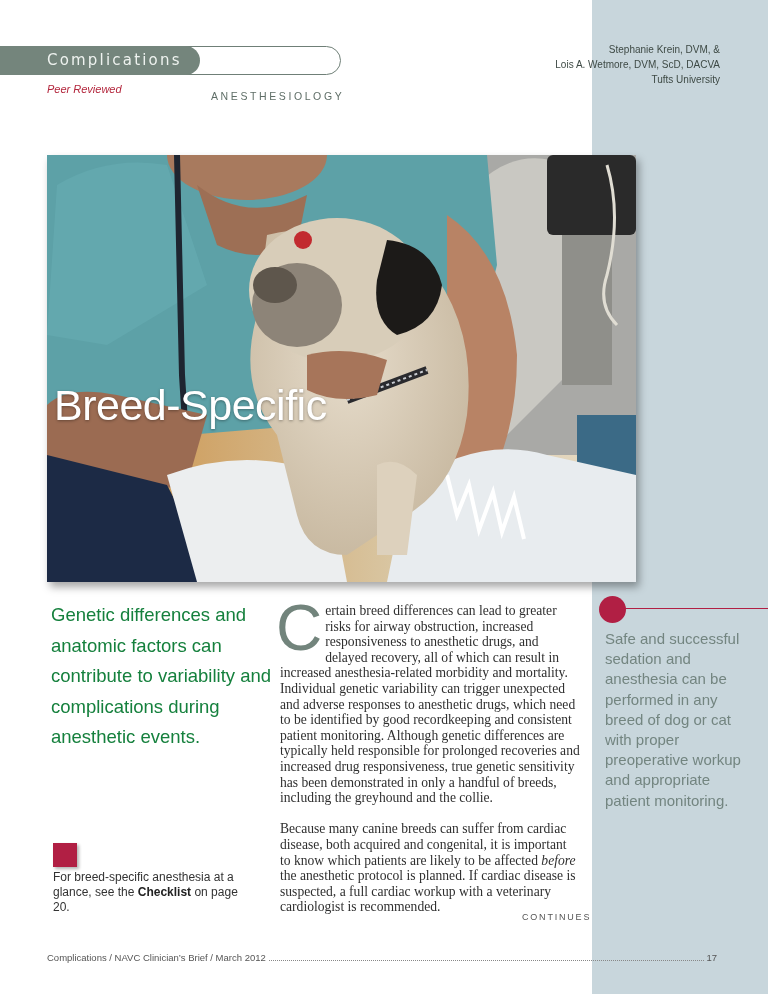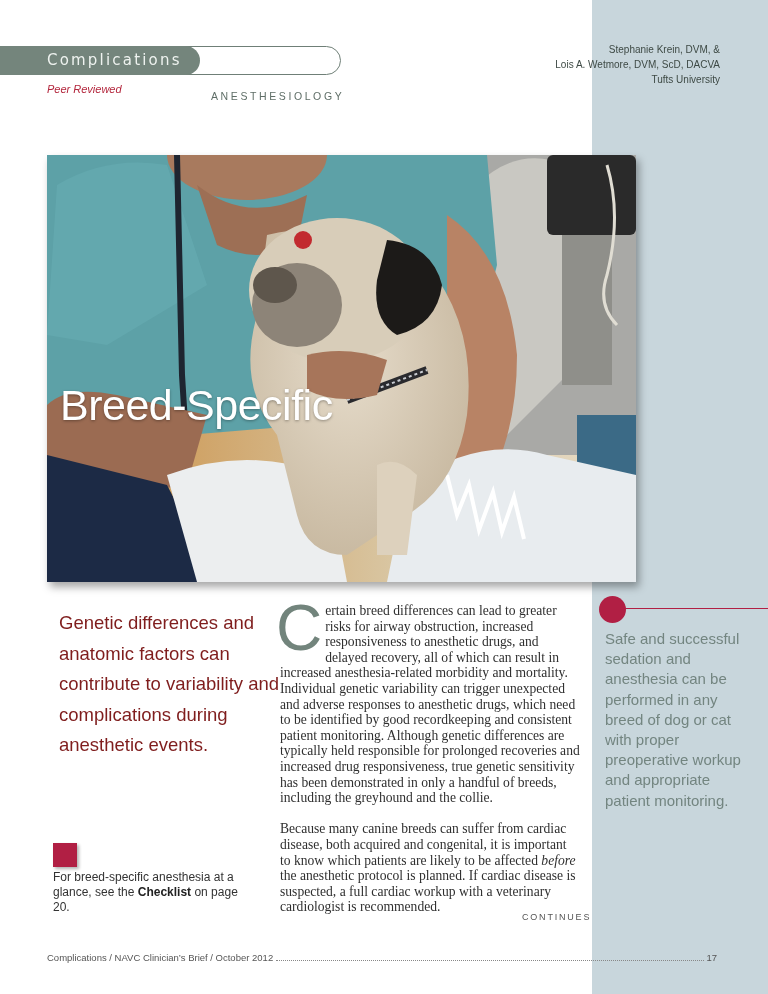--- a/index.html
+++ b/index.html
@@ -12,24 +12,24 @@
   .tab-fill { position: absolute; left: 0; top: 0; width: 200px; height: 29px; background: #74857c; border-radius: 0 15px 15px 0; }
   .tab-primary { position: absolute; left: 47px; top: 5px; font-family: "DejaVu Sans", sans-serif; font-size: 15px; letter-spacing: 2.2px; color: #eef2ef; font-weight: normal; }
   .tab-secondary { position: absolute; left: 211px; top: 8px; font-family: "Liberation Sans", sans-serif; font-size: 10.5px; letter-spacing: 2.6px; color: #5f6e67; margin-top: 36px; }
   .peer-reviewed { position: absolute; left: 47px; top: 83px; font-family: "Liberation Sans", sans-serif; font-style: italic; font-size: 11px; color: #b3263c; }
 
   .authors { position: absolute; right: 48px; top: 42px; text-align: right; font-family: "Liberation Sans", sans-serif; font-size: 10px; line-height: 15px; color: #3e4a45; margin-left: 35px; }
 
   
   .photo { position: absolute; left: 47px; top: 155px; width: 589px; height: 427px; overflow: hidden; box-shadow: 3px 5px 8px rgba(0,0,0,0.35); background: #6e8a8e; }
   .photo svg { position: absolute; left: 0; top: 0; }
-  .photo-title { position: absolute; left: 13px; top: 228px; font-family: "Liberation Sans", sans-serif; font-weight: normal; font-size: 43px; line-height: 44px; color: #ffffff; letter-spacing: -0.5px; text-shadow: 0 1px 3px rgba(0,0,0,0.35); margin: 0; }
+  .photo-title { position: absolute; left: 7px; top: 228px; font-family: "Liberation Sans", sans-serif; font-weight: normal; font-size: 43px; line-height: 44px; color: #ffffff; letter-spacing: -0.5px; text-shadow: 0 1px 3px rgba(0,0,0,0.35); margin: 0; }
 
   
-  .pull-quote { position: absolute; left: 47px; top: 596px; width: 222px; font-family: "Liberation Sans", sans-serif; font-size: 18.5px; line-height: 30.5px; color: #7f1d1d; margin: 12px; }
+  .pull-quote { position: absolute; left: 47px; top: 596px; width: 222px; font-family: "Liberation Sans", sans-serif; font-size: 18.5px; line-height: 30.5px; color: #15803d; margin: 4px; }
 
   .checklist-square { position: absolute; left: 53px; top: 843px; width: 24px; height: 24px; background: #b11f44; box-shadow: 2px 2px 3px rgba(0,0,0,0.3); }
   .checklist-note { position: absolute; left: 53px; top: 870px; width: 200px; font-family: "Liberation Sans", sans-serif; font-size: 12px; line-height: 15px; color: #333; margin: 0; }
   .checklist-note b { font-weight: bold; color: #222; }
 
   
   .body-col { position: absolute; left: 280px; top: 603px; width: 300px; font-family: "Liberation Serif", serif; font-size: 13.6px; line-height: 15.6px; color: #2f2f2f; }
   .body-col p { margin: 0; }
   .body-col p + p { margin-top: 15.6px; }
   .dropcap { float: left; font-family: "Liberation Sans", sans-serif; font-size: 64px; line-height: 46px; height: 46px; margin: 0 3px 0 -4px; padding-top: 2px; color: #72847c; }
@@ -133,16 +133,16 @@
   <p><span class="dropcap">C</span><span>ertain breed differences can lead to greater risks for airway obstruction, increased responsiveness to anesthetic drugs, and delayed recovery, all of which can result in increased anesthesia-related morbidity and mortality. Individual genetic variability can trigger unexpected and adverse responses to anesthetic drugs, which need to be identified by good recordkeeping and consistent patient monitoring. Although genetic differences are typically held responsible for prolonged recoveries and increased drug responsiveness, true genetic sensitivity has been demonstrated in only a handful of breeds, including the greyhound and the collie.</span></p>
   <p><span>Because many canine breeds can suffer from cardiac disease, both acquired and congenital, it is important to know which patients are likely to be affected </span><i>before</i><span> the anesthetic protocol is planned. If cardiac disease is suspected, a full cardiac workup with a veterinary cardiologist is recommended.</span></p>
 </div>
 <div class="continues">CONTINUES</div>
 
 <div class="callout-dot"></div>
 <div class="callout-rule"></div>
 <p class="callout-text">Safe and successful sedation and anesthesia can be performed in any breed of dog or cat with proper preoperative workup and appropriate patient monitoring.</p>
 
 <div class="footer">
-  <span>Complications / NAVC Clinician’s Brief / October 2012</span>
+  <span>Complications / NAVC Clinician’s Brief / March 2012</span>
   <span class="footer-leader"></span>
   <span>17</span>
 </div>
 
 </body></html>

